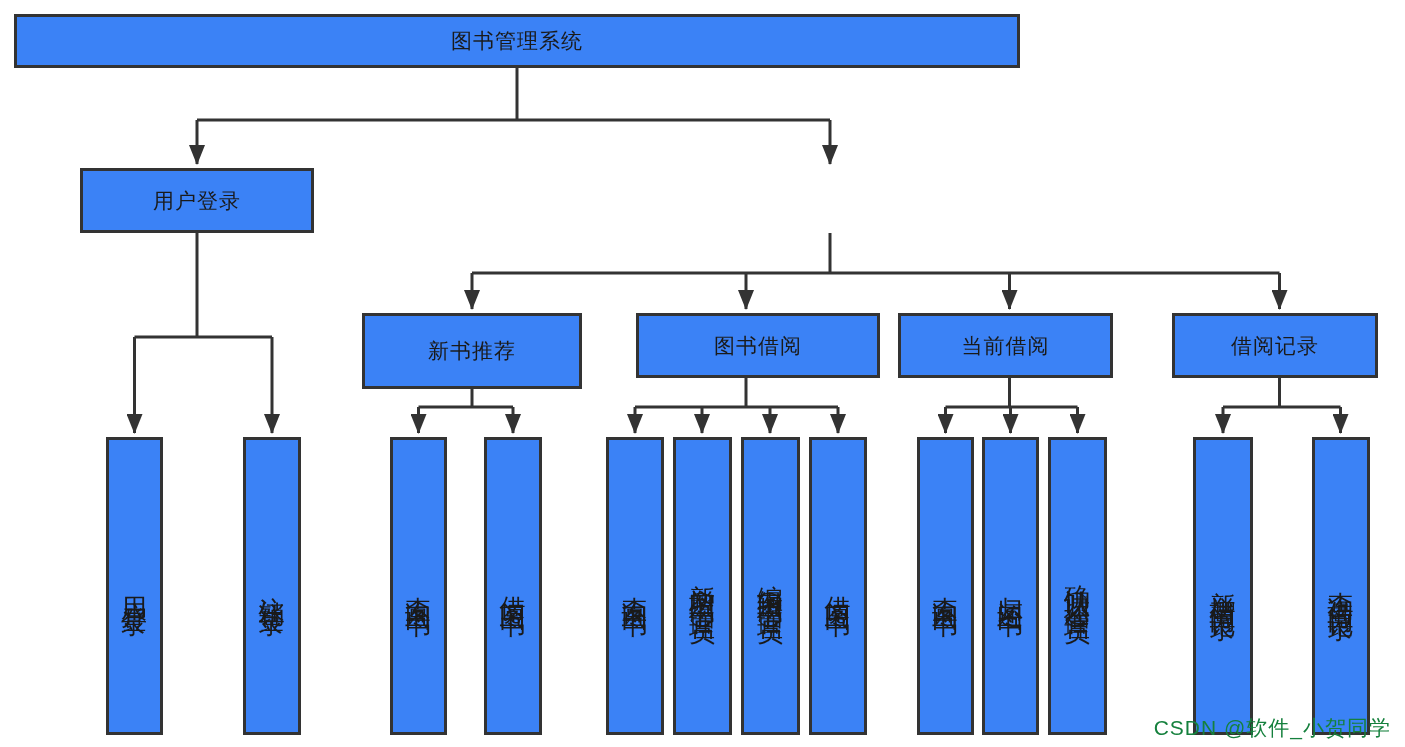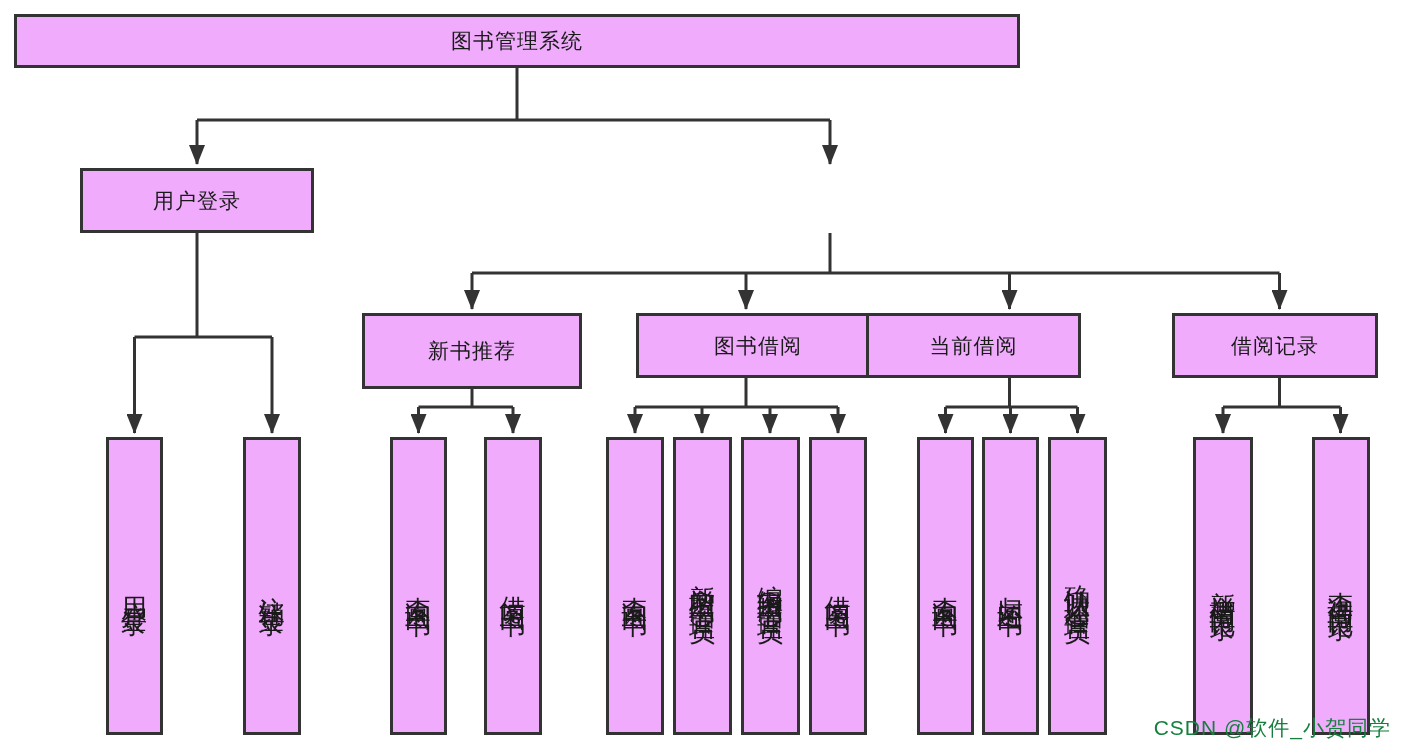--- a/index.html
+++ b/index.html
@@ -5,21 +5,21 @@
   html,body{margin:0;padding:0;}
   body{
     width:1405px;height:747px;position:relative;overflow:hidden;
     background:#ffffff;
     font-family:"Liberation Sans","DejaVu Sans",sans-serif;
   }
   #stage{position:absolute;left:0;top:0;width:1405px;height:747px;}
   svg.wires{position:absolute;left:0;top:0;z-index:1;}
   .node{
     position:absolute;z-index:2;box-sizing:border-box;
-    background:#f0abfc;border:3px solid #333333;
+    background:#3b82f6;border:3px solid #333333;
     display:flex;align-items:center;justify-content:center;
     color:#1a1a1a;
   }
   .node.hbox span{
     font-size:21px;letter-spacing:1px;white-space:nowrap;
   }
   .node.leaf span{
     writing-mode:vertical-rl;text-orientation:mixed;
     font-size:26px;letter-spacing:5px;line-height:1;
     white-space:nowrap;
@@ -86,21 +86,21 @@
   <div class="node hbox" style="left:80px;top:168px;width:234px;height:65px">
     <span>用户登录</span>
   </div>
 
   <div class="node hbox" style="left:362px;top:313px;width:220px;height:76px">
     <span>新书推荐</span>
   </div>
   <div class="node hbox" style="left:636px;top:313px;width:244px;height:65px">
     <span>图书借阅</span>
   </div>
-  <div class="node hbox" style="left:866px;top:313px;width:215px;height:65px">
+  <div class="node hbox" style="left:898px;top:313px;width:215px;height:65px">
     <span>当前借阅</span>
   </div>
   <div class="node hbox" style="left:1172px;top:313px;width:206px;height:65px">
     <span>借阅记录</span>
   </div>
 
   <div class="node leaf" style="left:106px;top:437px;width:57px;height:298px">
     <span>用户登录</span>
   </div>
   <div class="node leaf" style="left:243px;top:437px;width:58px;height:298px">

